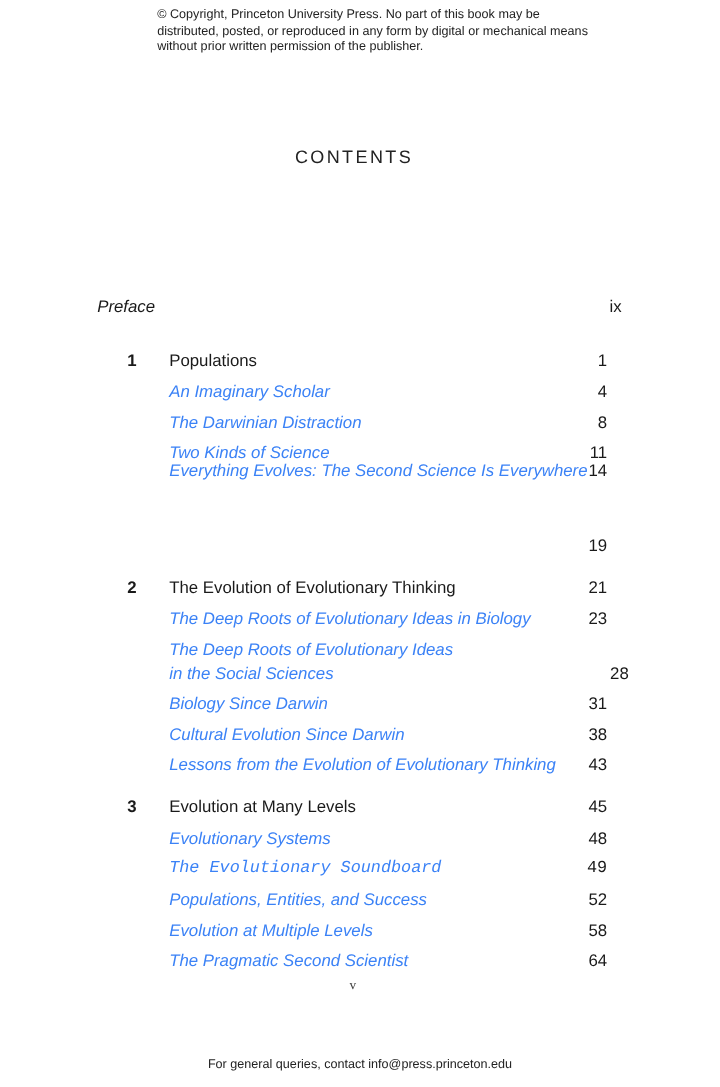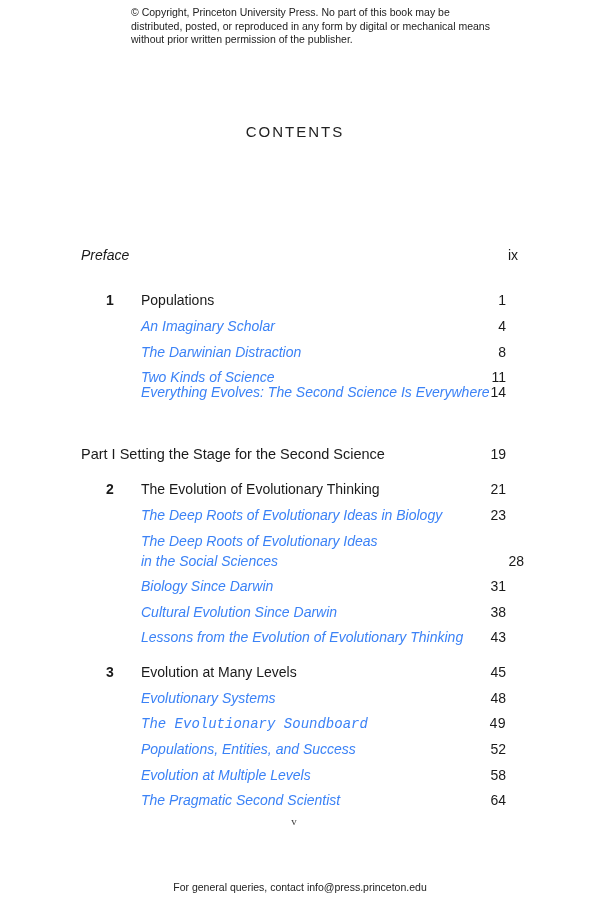--- a/index.html
+++ b/index.html
@@ -46,21 +46,20 @@
     </div>
     <div class="row" style="top: 369px;">
       <span class="sub">Two Kinds of Science</span>
       <span class="page">11</span>
     </div>
     <div class="row" style="top: 384px;">
       <span class="sub">Everything Evolves: The Second Science Is Everywhere</span>
       <span class="page">14</span>
     </div>
     <div class="row" style="top: 446px;">
-      <span class="top" style="font-size: 14.5px;">Part I Setting the Stage for the Second Science</span>
       <span class="page">19</span>
     </div>
     <div class="row" style="top: 481px;">
       <span class="num">2</span>
       <span class="title">The Evolution of Evolutionary Thinking</span>
       <span class="page">21</span>
     </div>
     <div class="row" style="top: 507px;">
       <span class="sub">The Deep Roots of Evolutionary Ideas in Biology</span>
       <span class="page">23</span>

